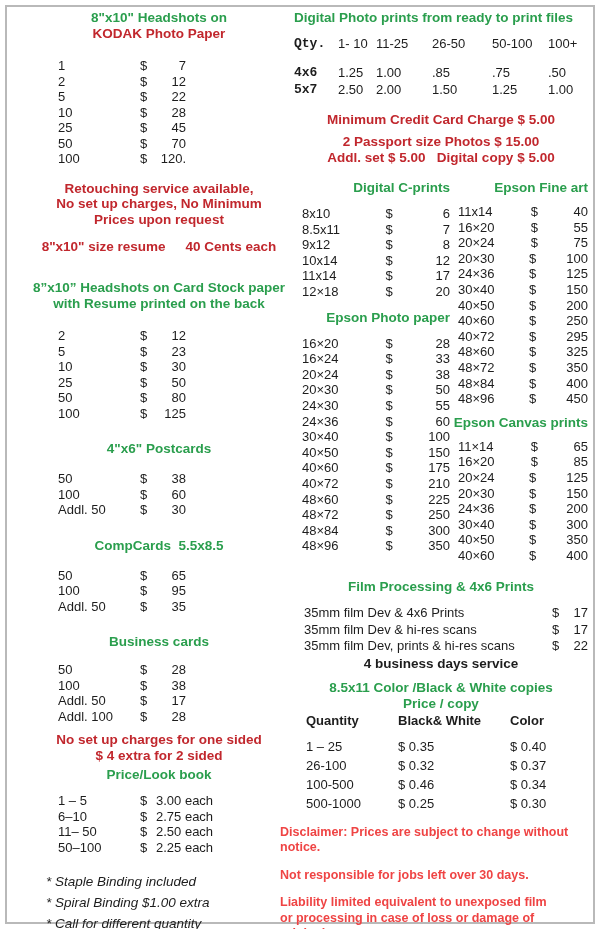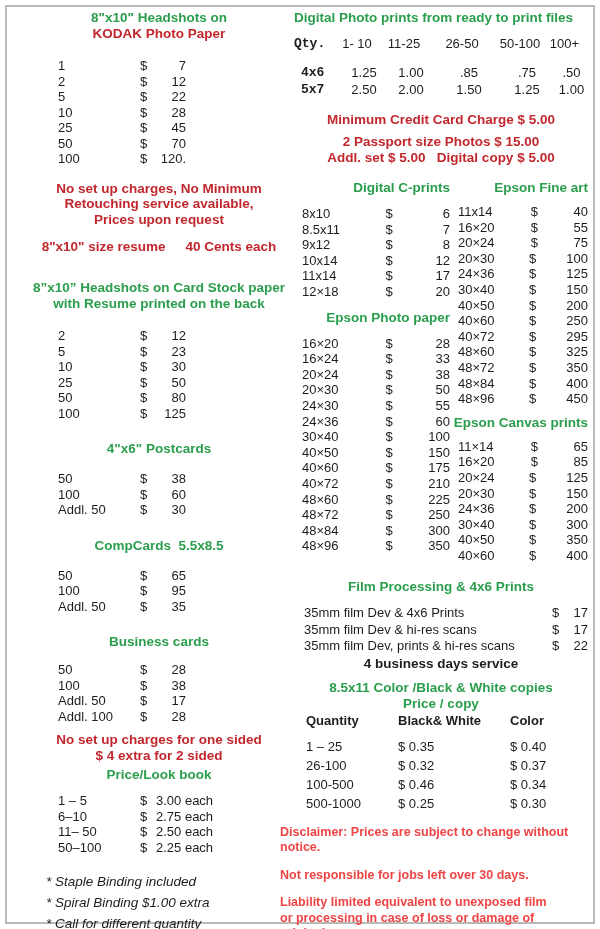--- a/index.html
+++ b/index.html
@@ -27,24 +27,24 @@
   .srow .s   { width:64px; padding-left:8px; white-space:pre; }
   .srow .cur { width:14px; }
   .srow .num { width:28px; text-align:right; }
 
   .redblock { color:#c1272d; font-weight:bold; font-size:13.5px; line-height:15.5px; text-align:center; }
   .resume-line { display:flex; justify-content:center; gap:20px; color:#c1272d; font-weight:bold; font-size:13.5px; }
 
   .notes { font-style:italic; font-size:13.5px; line-height:21px; padding-left:18px; }
 
   .dg { display:grid; grid-template-columns:44px 38px 56px 60px 56px 33px; font-size:13px; }
-  .dg .c  { text-align:center; white-space:pre; }
+  .dg .c  { text-align:left; white-space:pre; }
   .dg .c0 { text-align:left; font-weight:bold;font-family:Liberation Mono, monospace; }
   .dg-head { line-height:16px; }
-  .dg-row  { line-height:17px;margin-left:7px; }
+  .dg-row  { line-height:17px; }
 
   .subcols { display:flex; }
   .sub-left  { width:156px; }
   .sub-right { width:138px; }
 
   .film-row { display:flex; font-size:13px; line-height:16.5px; padding-left:10px; }
   .film-row .item { flex:1; }
   .film-row .cur  { width:14px; }
   .film-row .num  { width:22px; text-align:right; }
   .service-note { font-weight:bold; font-size:13.5px; text-align:center; line-height:17px; }
@@ -111,22 +111,22 @@
           <div class="prow">
             <span class="q">100</span>
             <span class="cur">$</span>
             <span class="num">120.</span>
           </div>
         </div>
     </div>
 
     <div class="sp14"></div>
     <div class="redblock">
+      <div>Retouching service available,</div>
       <div>No set up charges, No Minimum</div>
-      <div>Retouching service available,</div>
       <div>Prices upon request</div>
     </div>
 
     <div class="sp12"></div>
     <div class="resume-line">
       <span>8"x10" size resume</span>
       <span>40 Cents each</span>
     </div>
 
     <div class="sp26"></div>

